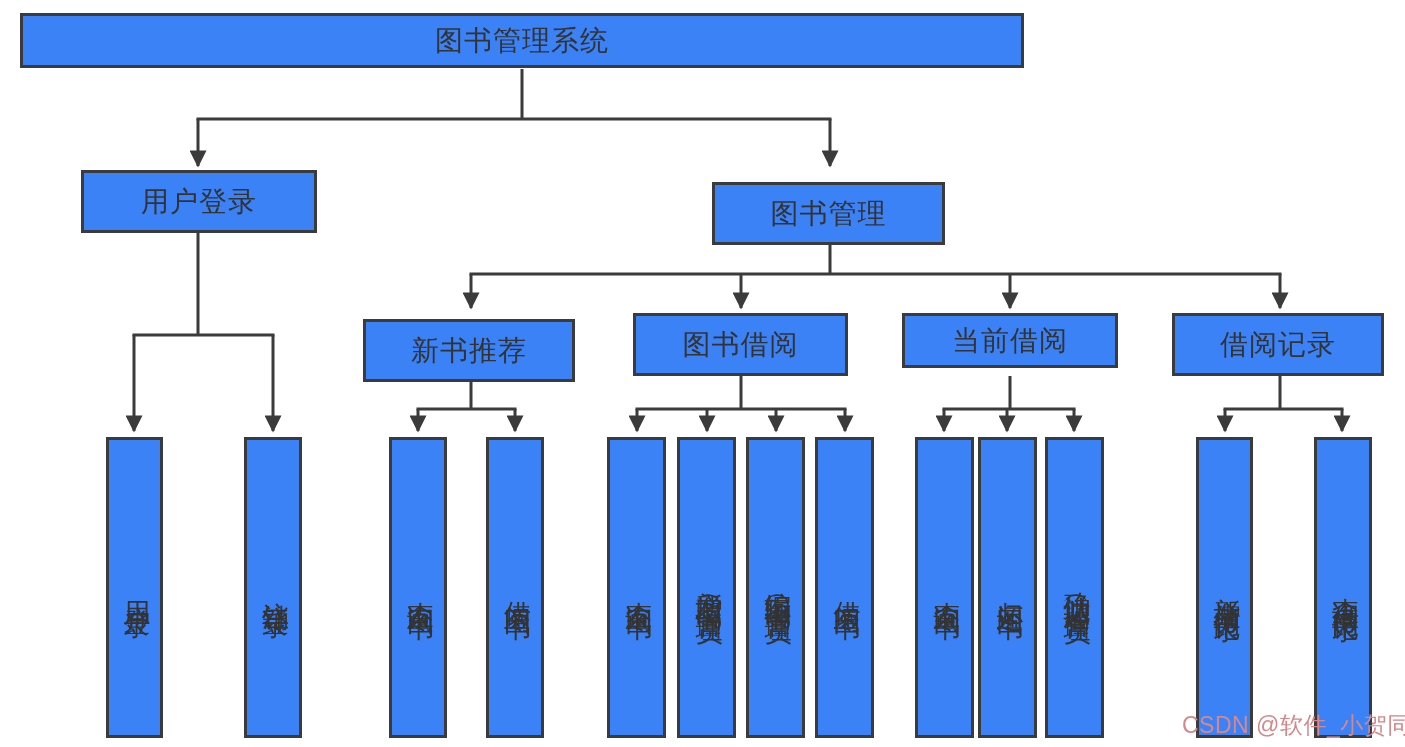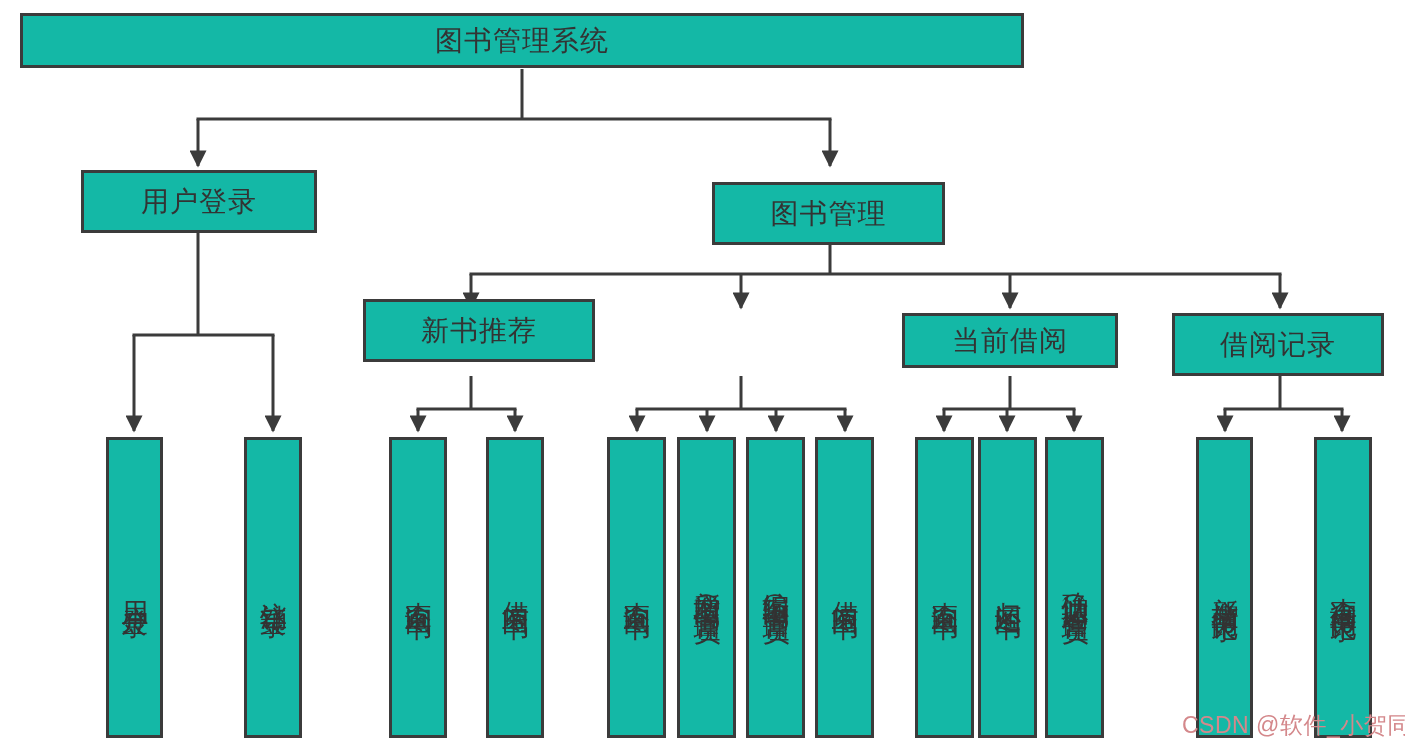--- a/index.html
+++ b/index.html
@@ -15,26 +15,27 @@
     background:var(--background);
     font-family:"Liberation Sans", sans-serif;
     color:var(--text);
     overflow:hidden;
   }
   svg.connectors{position:absolute;left:0;top:0;}
   .box{
     position:absolute;
     box-sizing:border-box;
     border:3px solid var(--line);
-    background:#14b8a6;
+    background:#3b82f6;
     display:flex;
     align-items:center;
     justify-content:center;
     text-align:left;
     color:var(--text);
+    font-family:Liberation Mono, monospace;
   }
   .box.h{font-size:28px;letter-spacing:1px;}
   .box.v{
     writing-mode:vertical-rl;
     text-orientation:mixed;
     font-size:27px;
     letter-spacing:4px;
     line-height:1;
   }
   .watermark{
@@ -87,21 +88,22 @@
       <line x1="1225" y1="409" x2="1225" y2="431" marker-end="url(#ah)"></line>
       <line x1="1342" y1="409" x2="1342" y2="431" marker-end="url(#ah)"></line>
     </g>
   </svg>
 
   <div class="box h" style="left:20px;top:13px;width:1004px;height:55px">图书管理系统</div>
 
   <div class="box h" style="left:81px;top:170px;width:236px;height:63px">用户登录</div>
   <div class="box h" style="left:712px;top:182px;width:233px;height:63px">图书管理</div>
 
-  <div class="box h" style="left:363px;top:299px;width:232px;height:63px">新书推荐</div>
+  <div class="box h" style="left:363px;top:319px;width:212px;height:63px">新书推荐</div>
+  <div class="box h" style="left:633px;top:313px;width:215px;height:63px">图书借阅</div>
   <div class="box h" style="left:902px;top:313px;width:216px;height:55px">当前借阅</div>
   <div class="box h" style="left:1172px;top:313px;width:212px;height:63px">借阅记录</div>
 
   <div class="box v" style="left:106px;top:437px;width:57px;height:301px">用户登录</div>
   <div class="box v" style="left:244px;top:437px;width:58px;height:301px">注销登录</div>
 
   <div class="box v" style="left:389px;top:437px;width:58px;height:301px">查询图书</div>
   <div class="box v" style="left:486px;top:437px;width:58px;height:301px">借阅图书</div>
 
   <div class="box v" style="left:607px;top:437px;width:59px;height:301px">查询图书</div>

